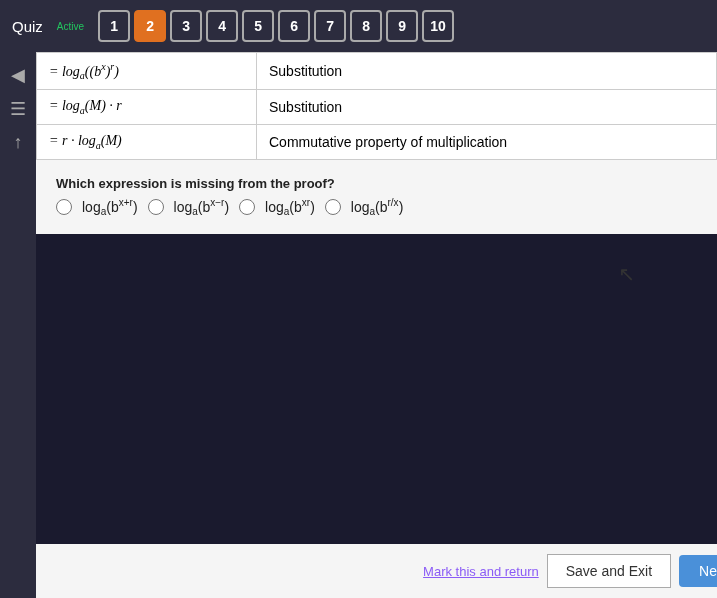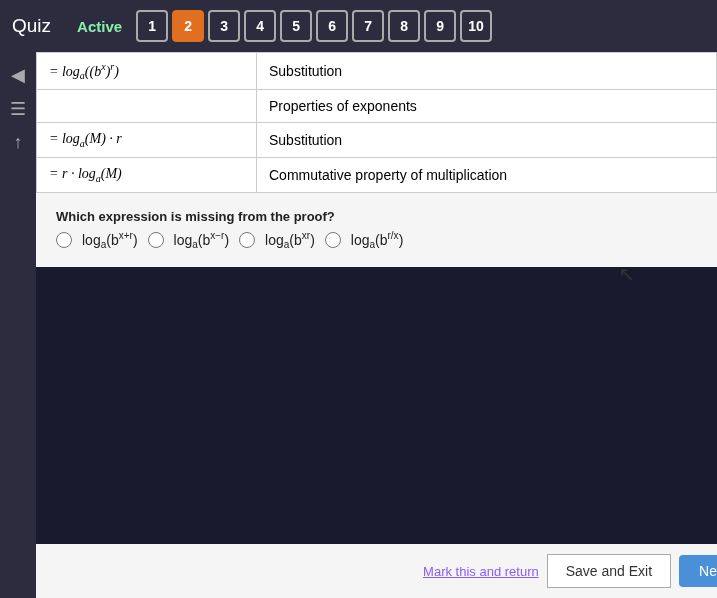--- a/index.html
+++ b/index.html
@@ -16,28 +16,28 @@
       background: #2c2c3e;
       display: flex;
       align-items: center;
       padding: 8px 12px;
       gap: 10px;
       height: 52px;
     }
 
     .quiz-label {
       color: #fff;
-      font-size: 19px;
-      margin-right: 16px;
+      font-size: 15px;
+      margin-right: 4px;
     }
 
     .active-label {
-      color: #86efac;
-      font-size: 15px;
-      font-weight: bold;
+      color: #22c55e;
+      font-size: 10px;
+      font-weight: normal;
     }
 
     .tab-nums {
       display: flex;
       gap: 4px;
       margin-left: 4px;
     }
 
     .tab-num {
       width: 32px;
@@ -233,24 +233,20 @@
 
   <table class="proof-table">
     <tbody>
       <tr>
         <td class="math-cell">
           = log<sub>a</sub>((b<sup>x</sup>)<sup>r</sup>)
         </td>
         <td>Substitution</td>
       </tr>
       <tr>
-        <td class="math-cell">&nbsp;</td>
-        <td>Properties of exponents</td>
-      </tr>
-      <tr>
         <td class="math-cell">
           = log<sub>a</sub>(M) · r
         </td>
         <td>Substitution</td>
       </tr>
       <tr>
         <td class="math-cell">
           = <i>r</i> · log<sub>a</sub>(M)
         </td>
         <td>Commutative property of multiplication</td>

